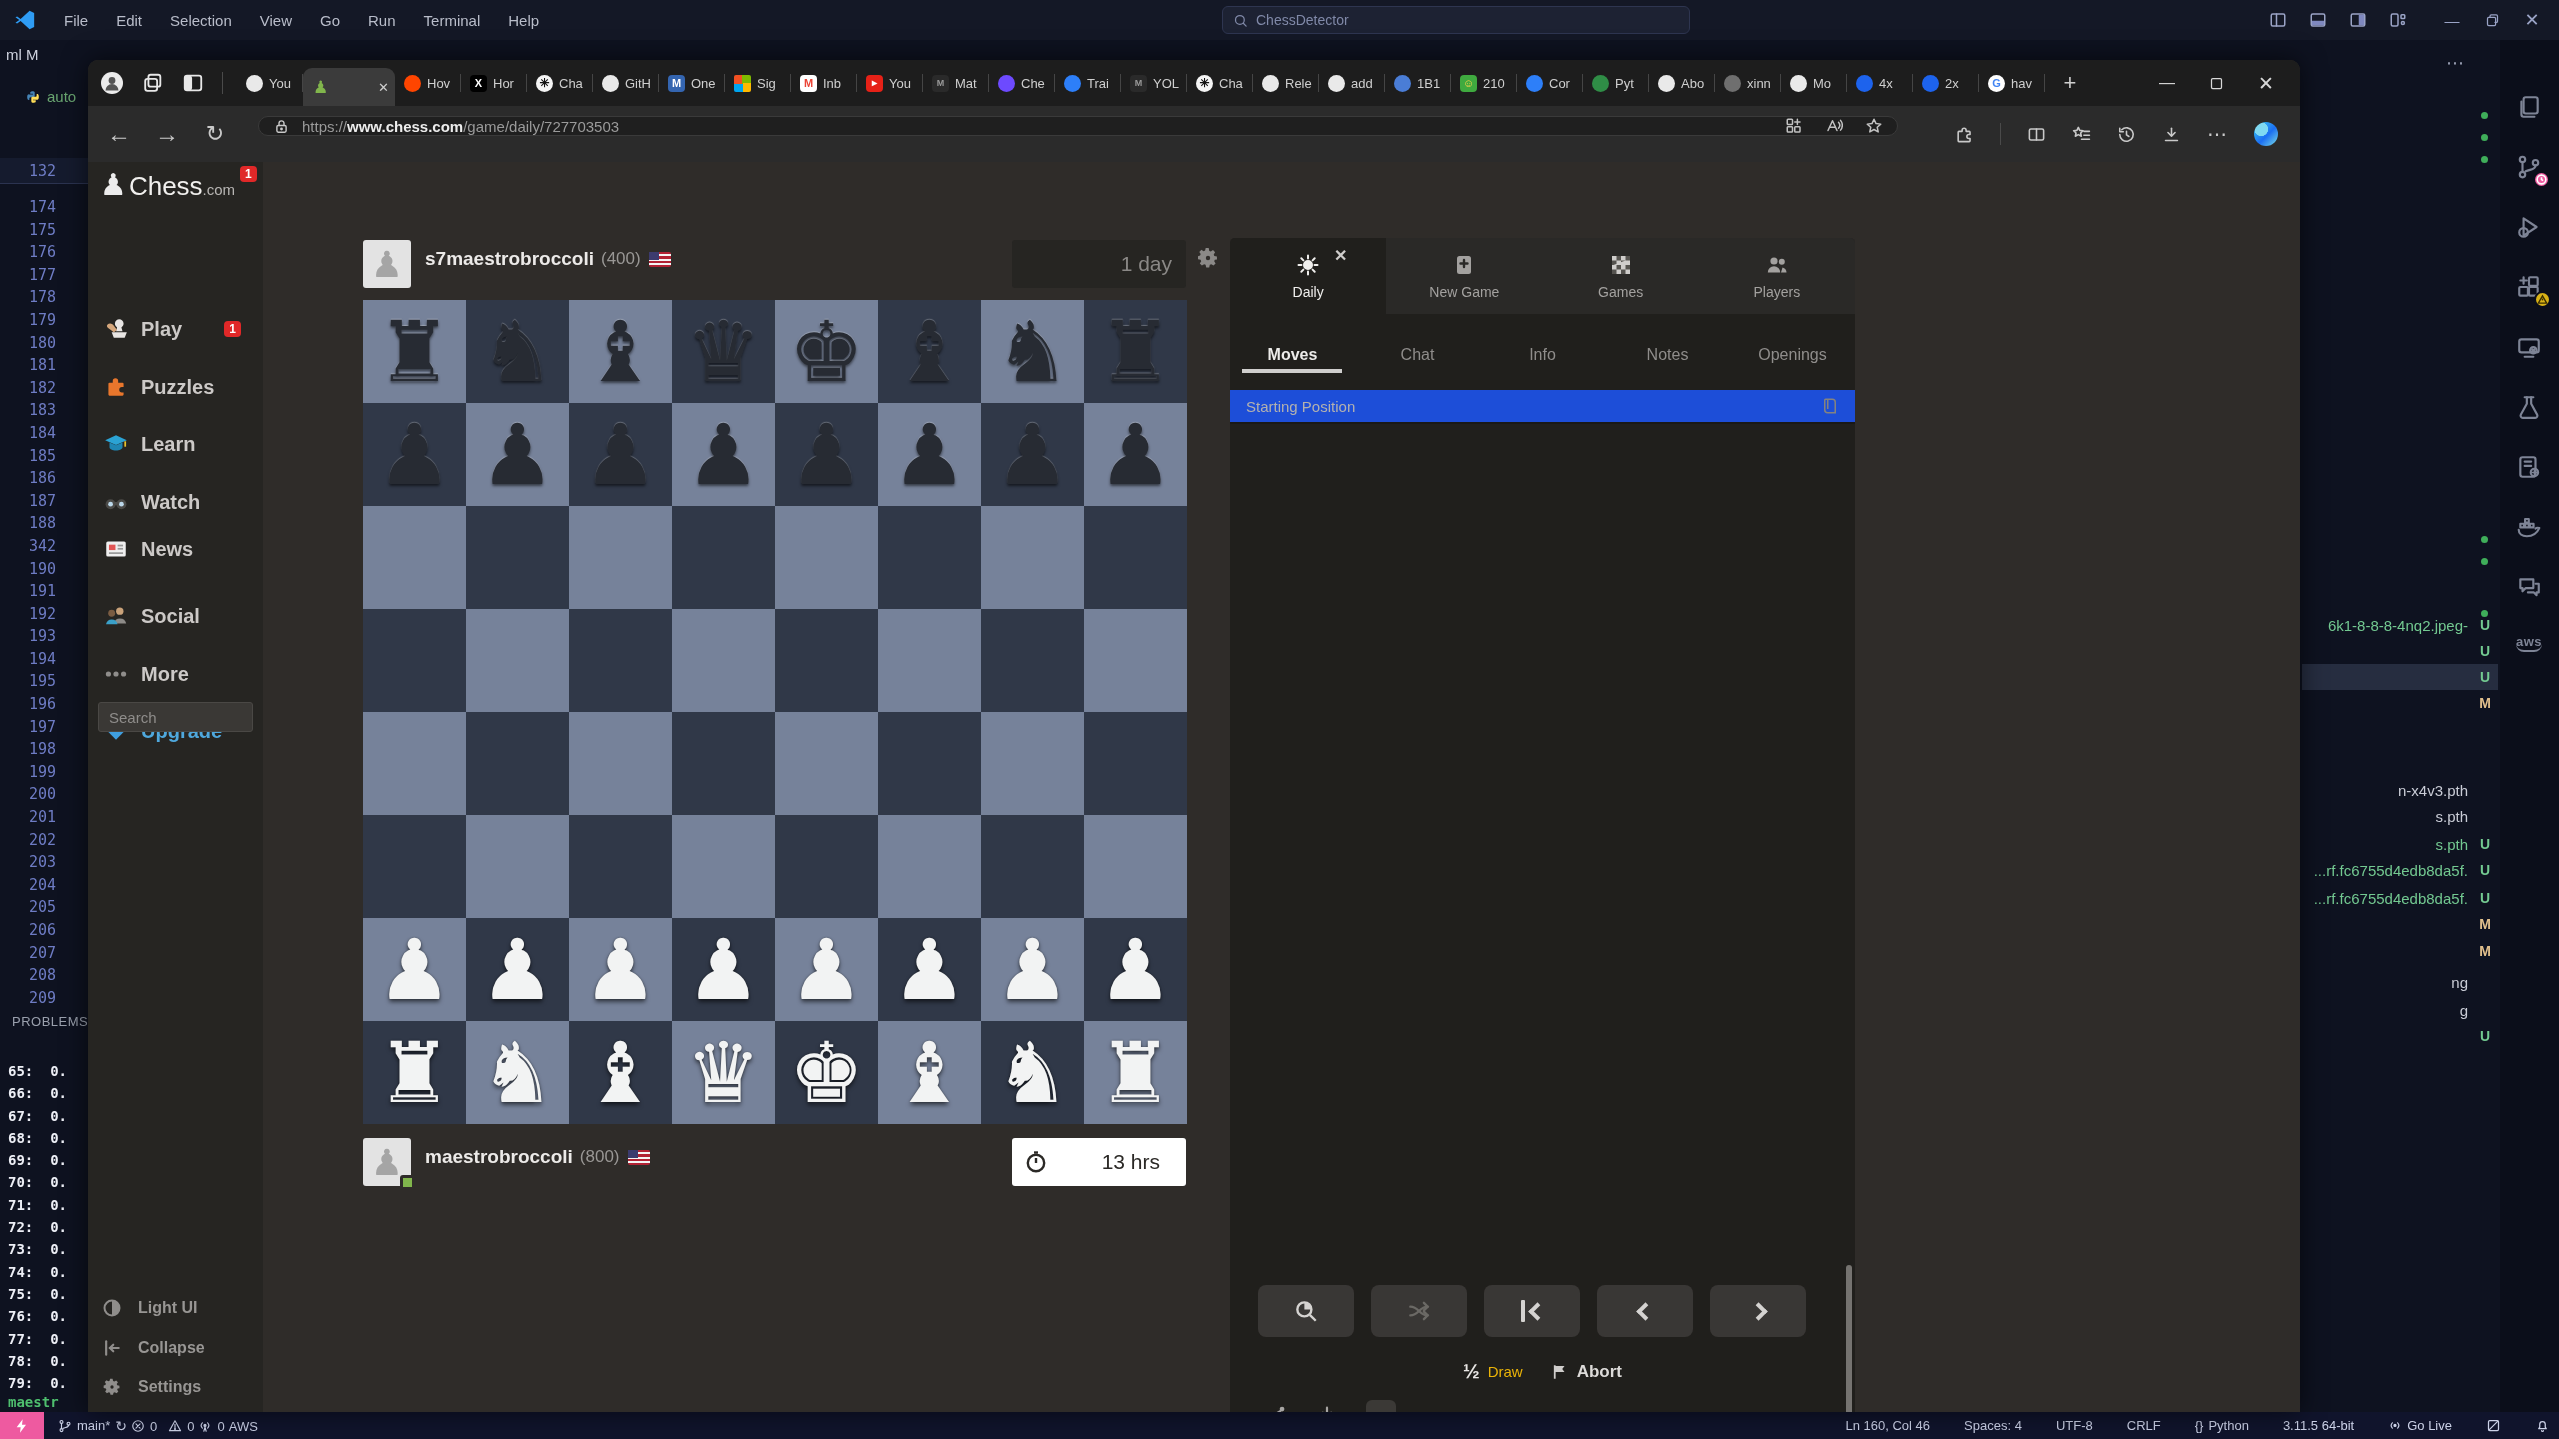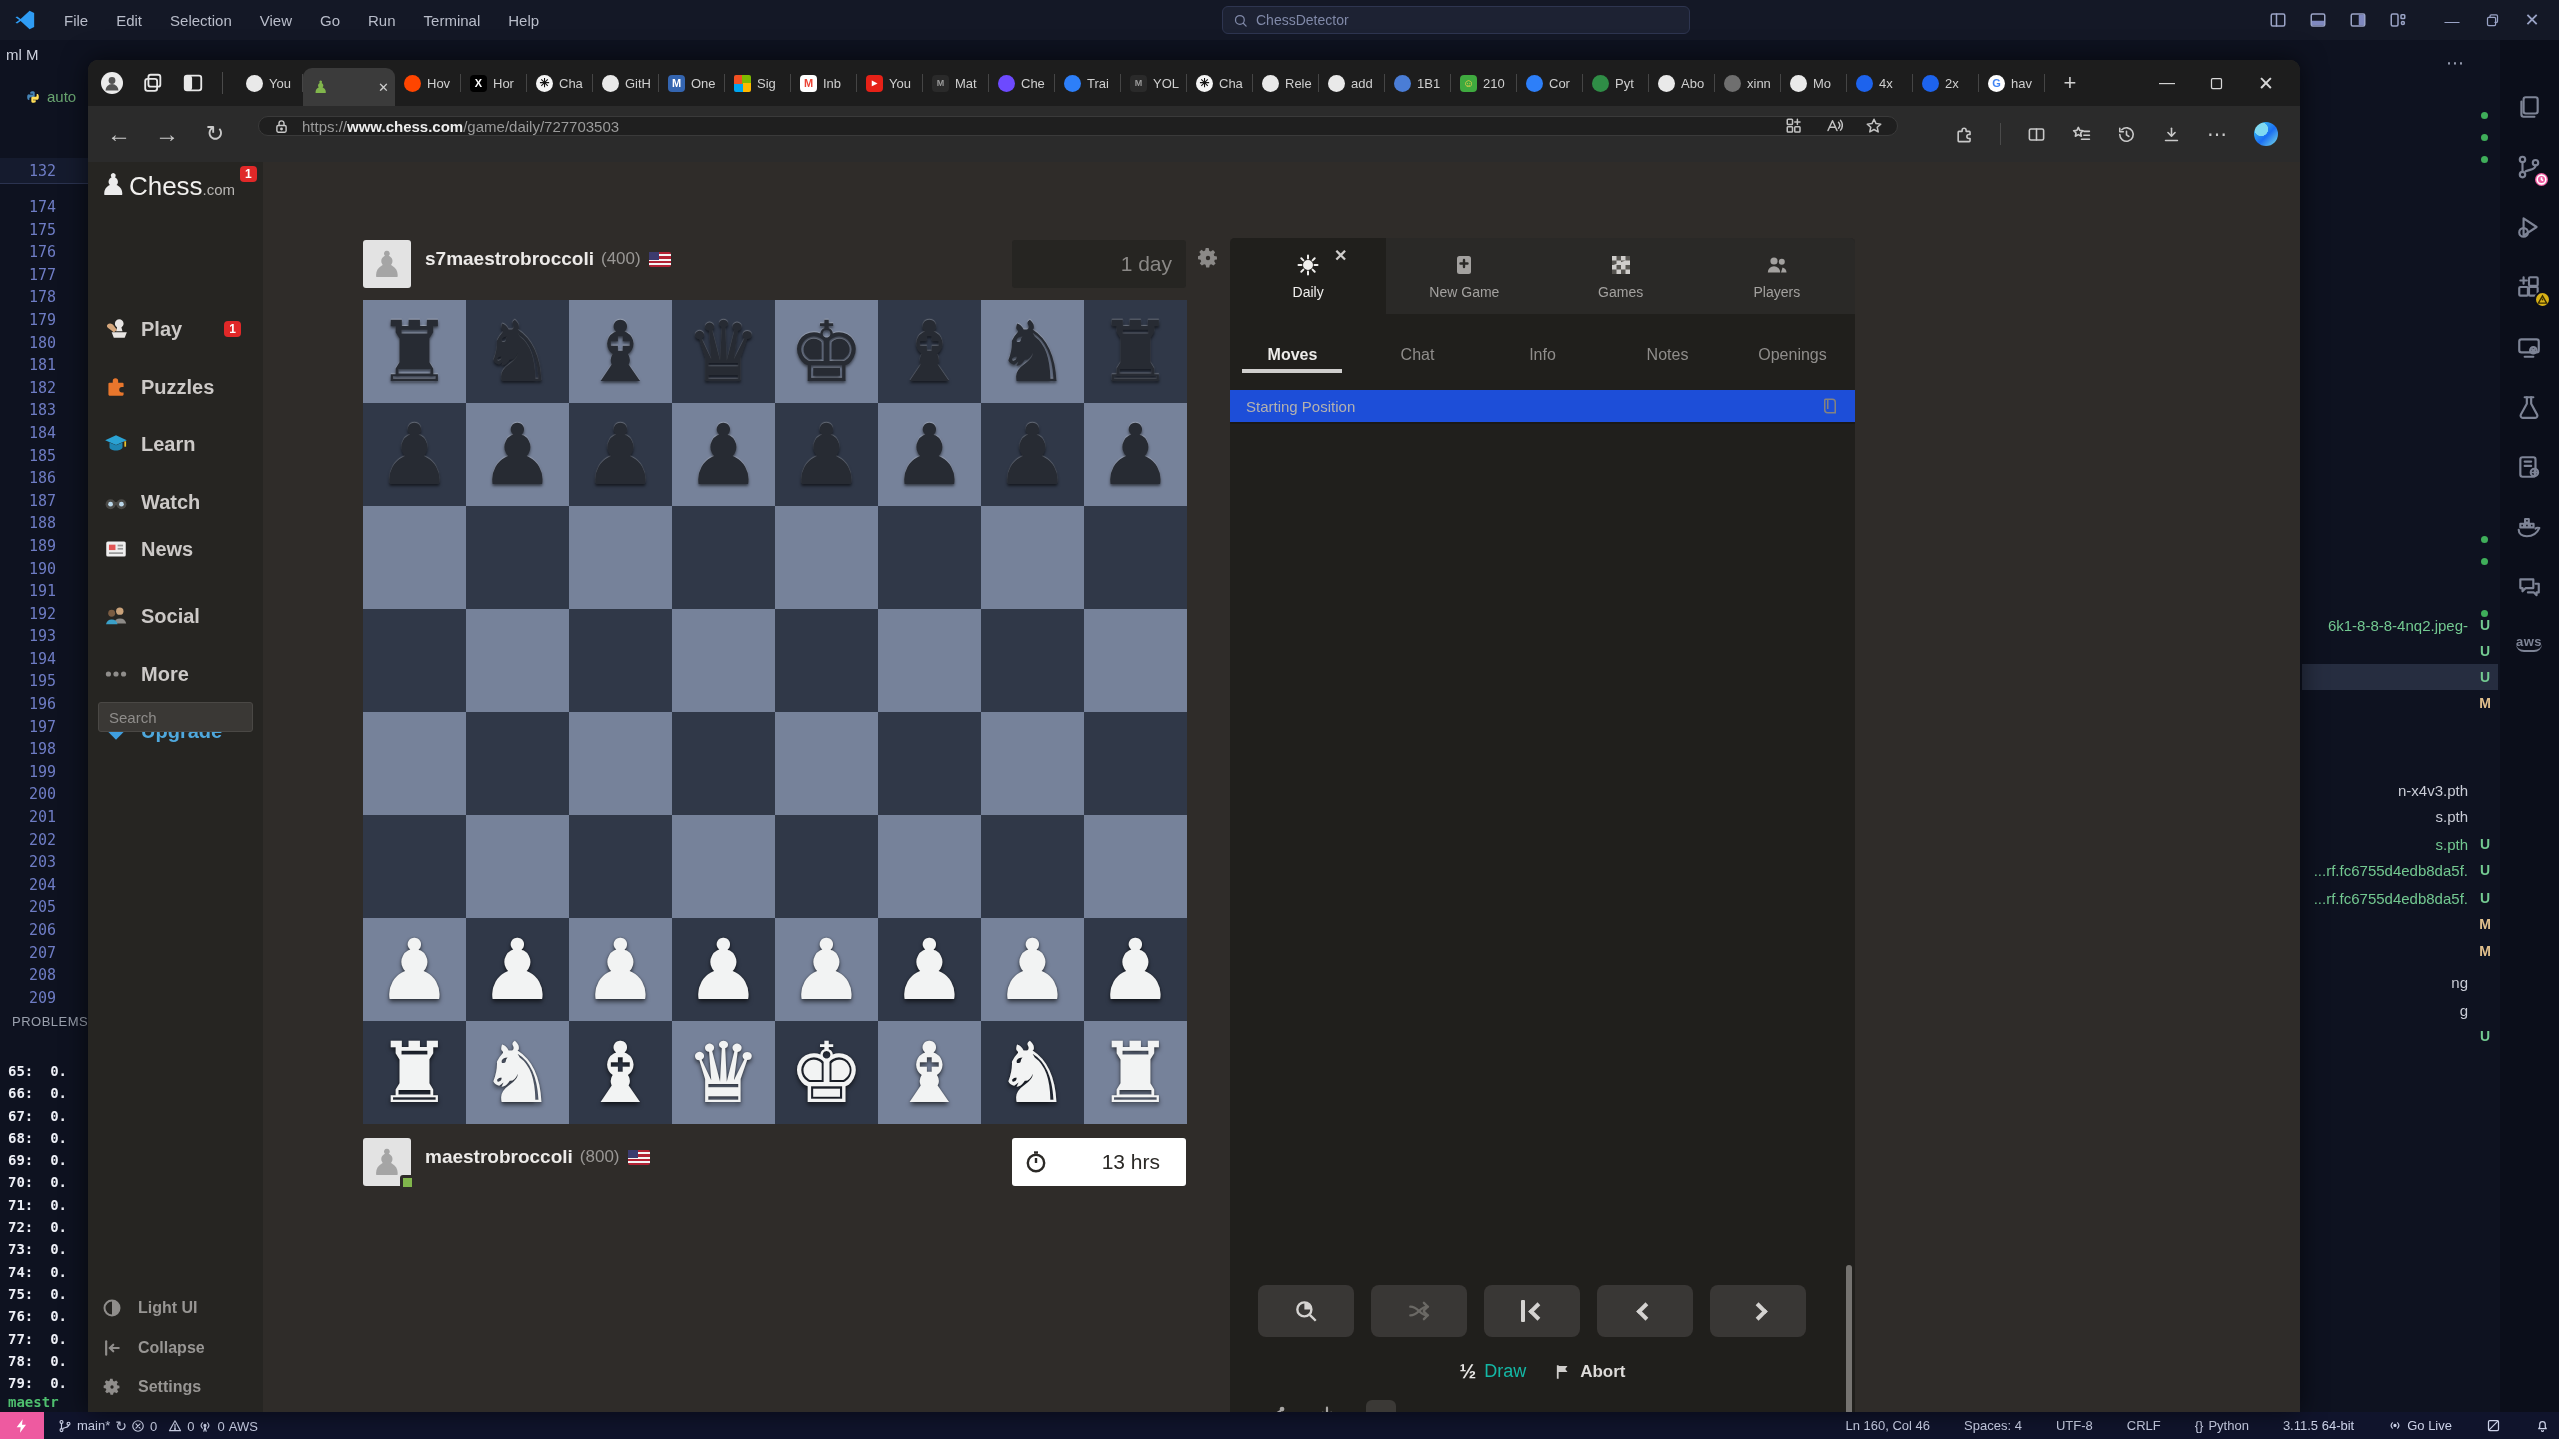--- a/index.html
+++ b/index.html
@@ -216,21 +216,21 @@
       <div class="lnum">179</div>
       <div class="lnum">180</div>
       <div class="lnum">181</div>
       <div class="lnum">182</div>
       <div class="lnum">183</div>
       <div class="lnum">184</div>
       <div class="lnum">185</div>
       <div class="lnum">186</div>
       <div class="lnum">187</div>
       <div class="lnum">188</div>
-      <div class="lnum">189</div>
+      <div class="lnum">342</div>
       <div class="lnum">190</div>
       <div class="lnum">191</div>
       <div class="lnum">192</div>
       <div class="lnum">193</div>
       <div class="lnum">194</div>
       <div class="lnum">195</div>
       <div class="lnum">196</div>
       <div class="lnum">197</div>
       <div class="lnum">198</div>
       <div class="lnum">199</div>
@@ -1123,21 +1123,21 @@
         <div class="ctl-btn" style="left:367px;top:1047px;">
             <span class="chev l"></span>
           </div>
         <div class="ctl-btn" style="left:480px;top:1047px;">
             <span class="chev r"></span>
           </div>
 
         <div class="drawrow">
           <span style="display:flex;align-items:center;gap:8px;cursor:pointer;">
             <b style="color:#e8e6e4;font-size:20px;">½</b>
-            <span style="color:#14b8a6;font-size:18px;">Draw</span>
+            <span style="color:#eab308;font-size:15px;">Draw</span>
           </span>
           <span style="display:flex;align-items:center;gap:8px;cursor:pointer;">
             <span style="color:#cfcdcb;">
               <svg width="18" height="18" viewBox="0 0 24 24">
                   <path d="M5 21V3" stroke="currentColor" stroke-width="2.4"></path>
                   <path d="M5 4h13l-3 4 3 4H5z" fill="currentColor"></path>
                 </svg>
             </span>
             <b style="color:#dddbd9;font-size:17px;">Abort</b>
           </span>

